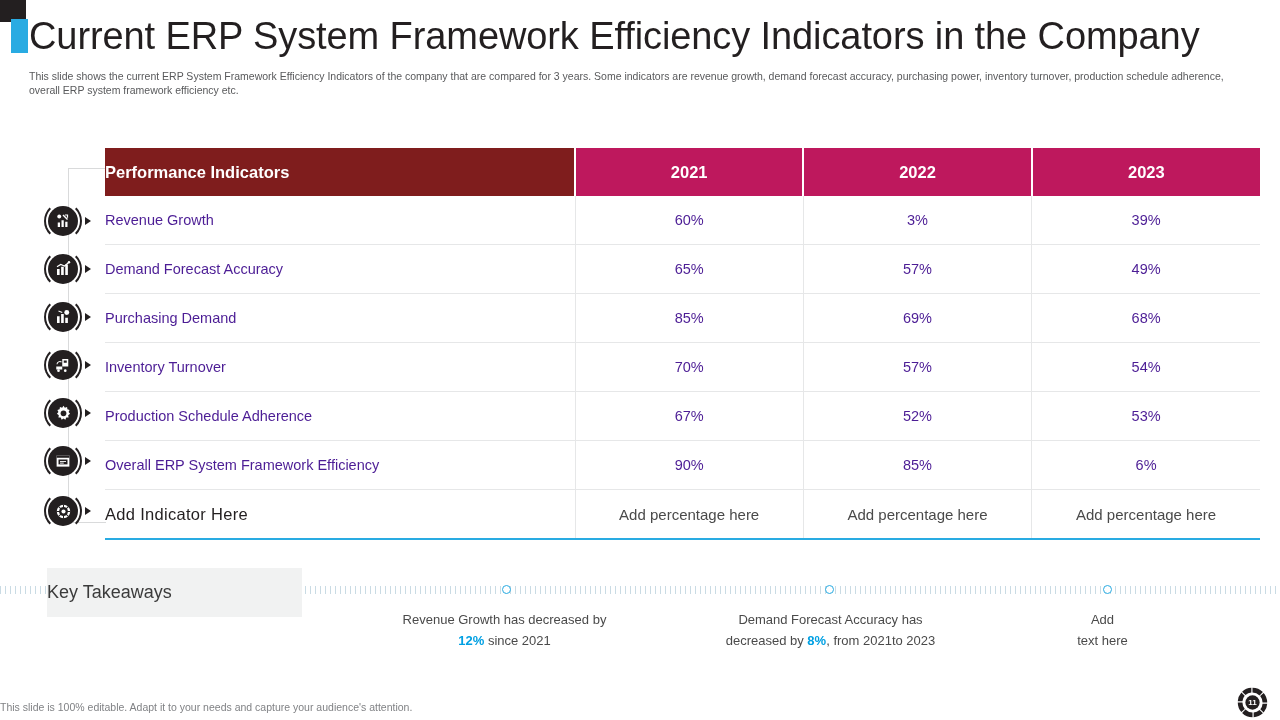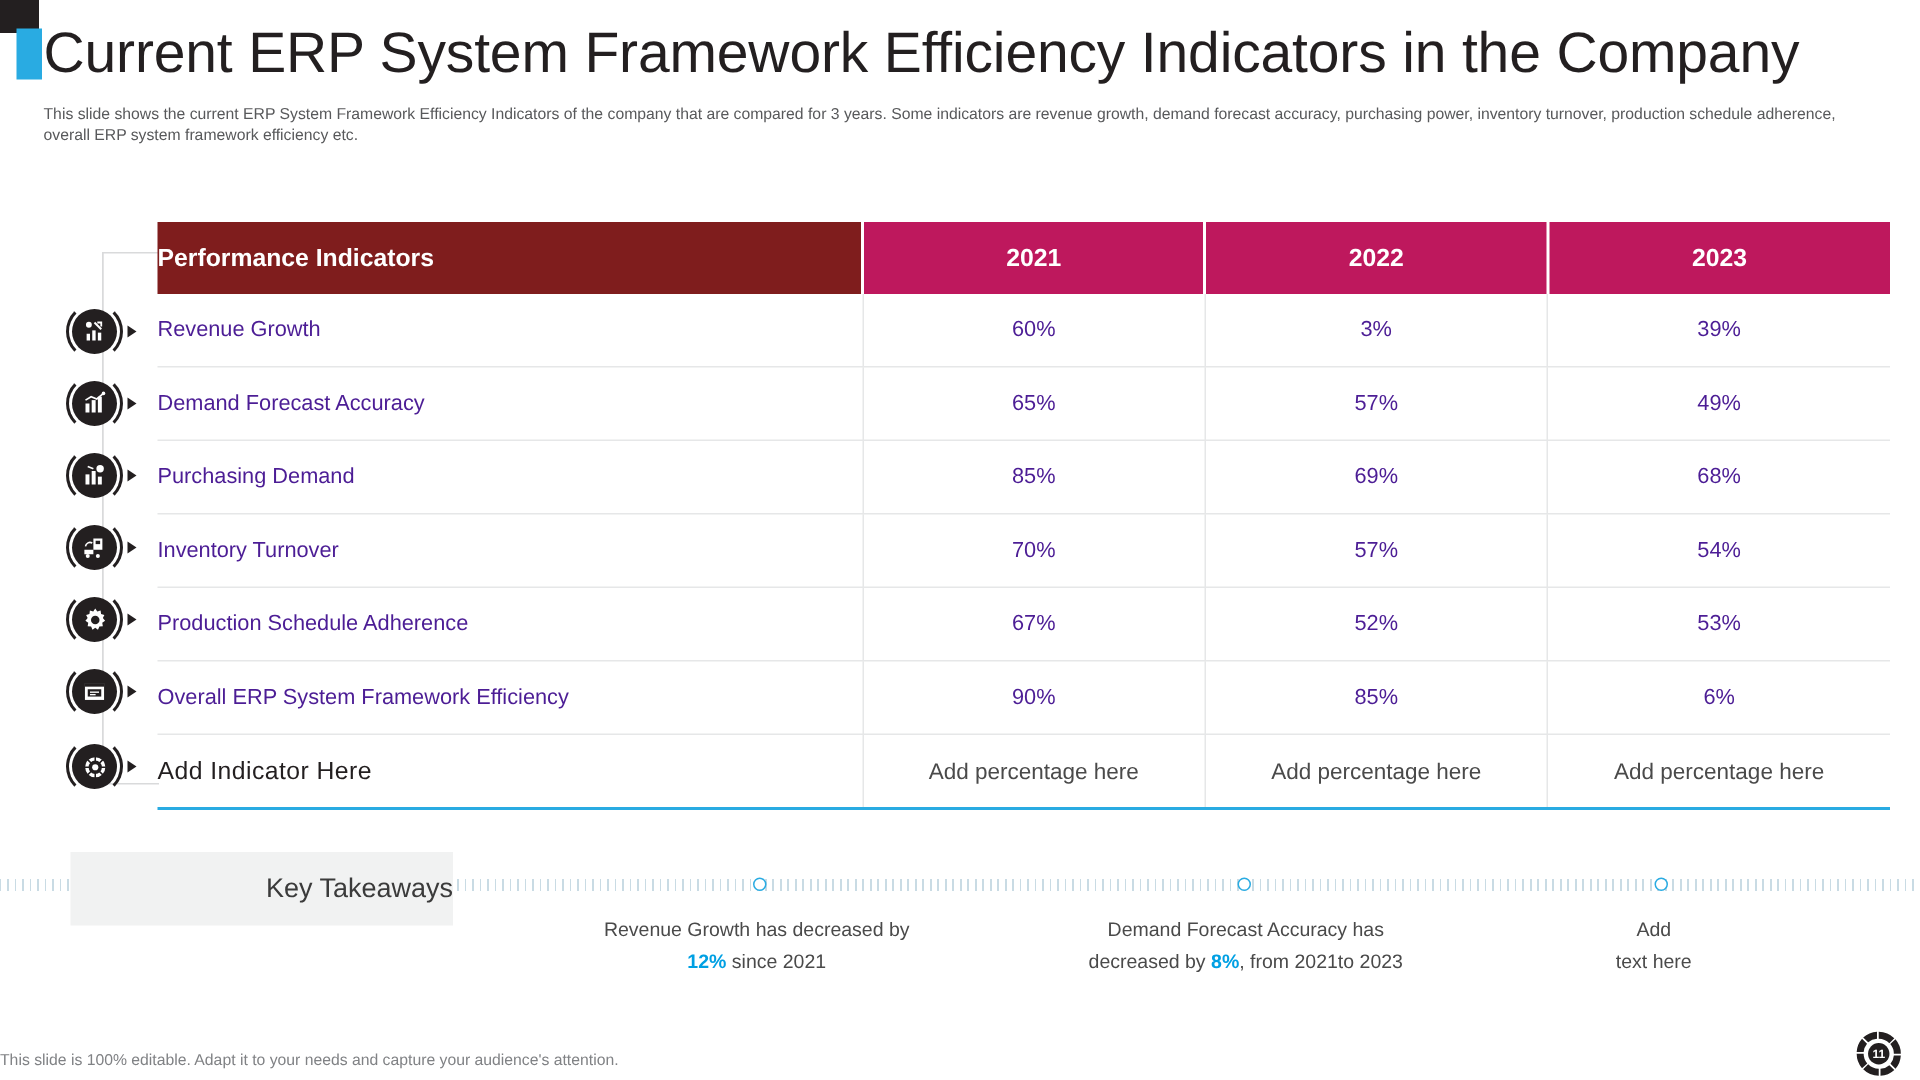--- a/index.html
+++ b/index.html
@@ -197,21 +197,21 @@
       rgba(255,255,255,0) 1px, rgba(255,255,255,0) 5px
     );
   }
   .kt-box {
     position: absolute;
     left: 47px; top: 568px;
     width: 255px; height: 49px;
     background: #f1f2f2;
     display: flex;
     align-items: center;
-    justify-content: flex-end;
+    justify-content: flex-start;
   }
   .kt-box-label {
     font-size: 18px;
     color: #3b3b3b;
     font-weight: 400;
   }
   .kt-dot {
     position: absolute;
     top: 585px;
     width: 9px; height: 9px;

